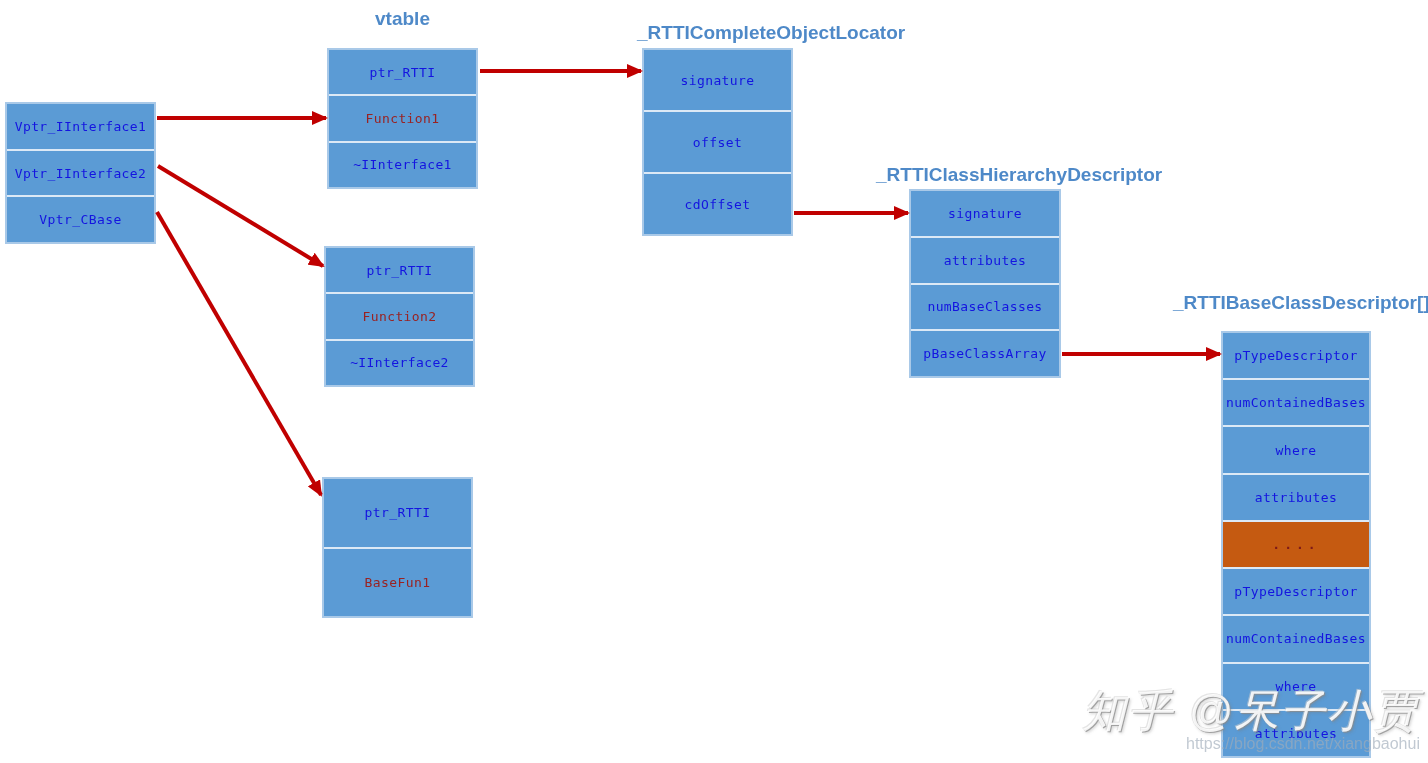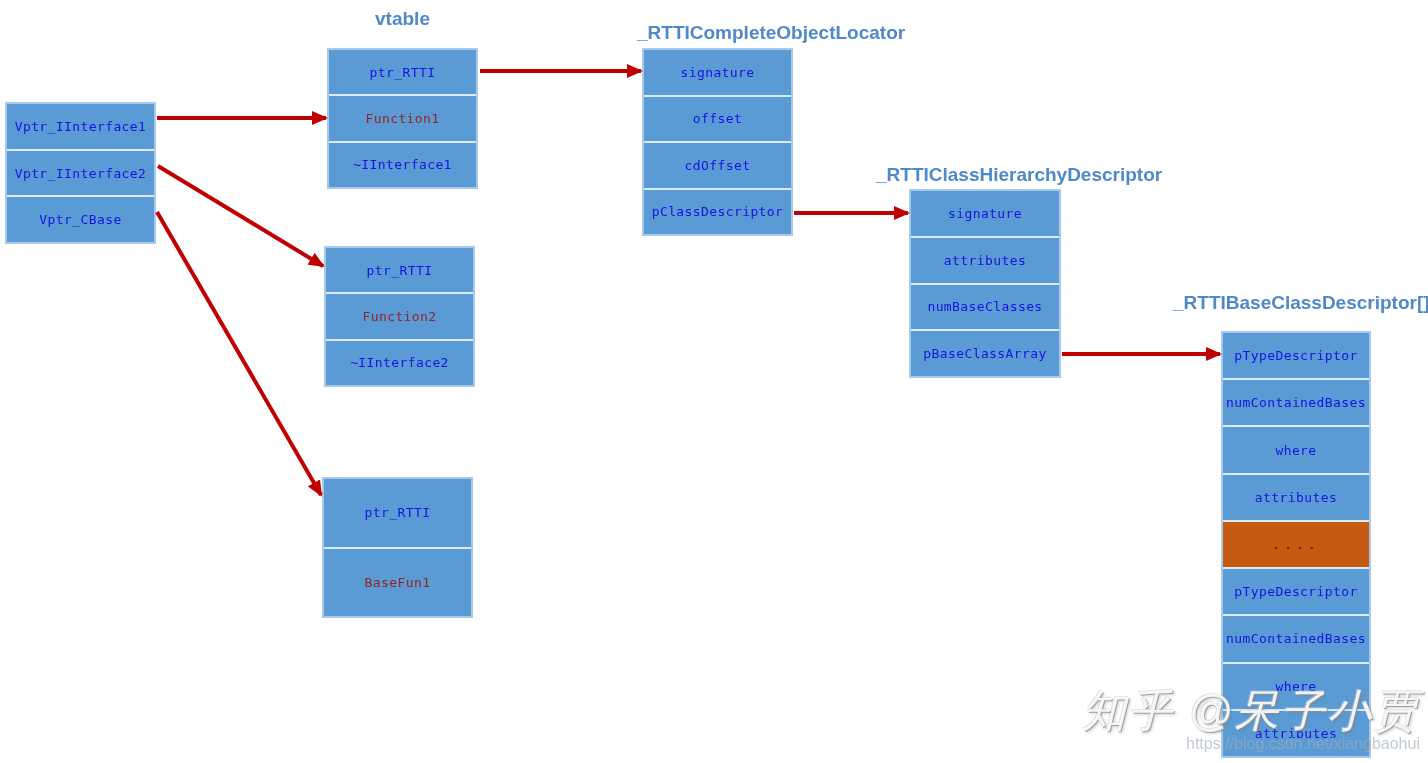--- a/index.html
+++ b/index.html
@@ -125,23 +125,20 @@
 
   <div class="dbox" style="left:642px;top:48px;width:151px;height:188px;">
     <div class="drow">
         <span>signature</span>
       </div>
     <div class="drow">
         <span>offset</span>
       </div>
     <div class="drow">
         <span>cdOffset</span>
-      </div>
-    <div class="drow">
-        <span>pClassDescriptor</span>
       </div>
   </div>
 
   <div class="dbox" style="left:909px;top:189px;width:152px;height:189px;">
     <div class="drow">
         <span>signature</span>
       </div>
     <div class="drow">
         <span>attributes</span>
       </div>

